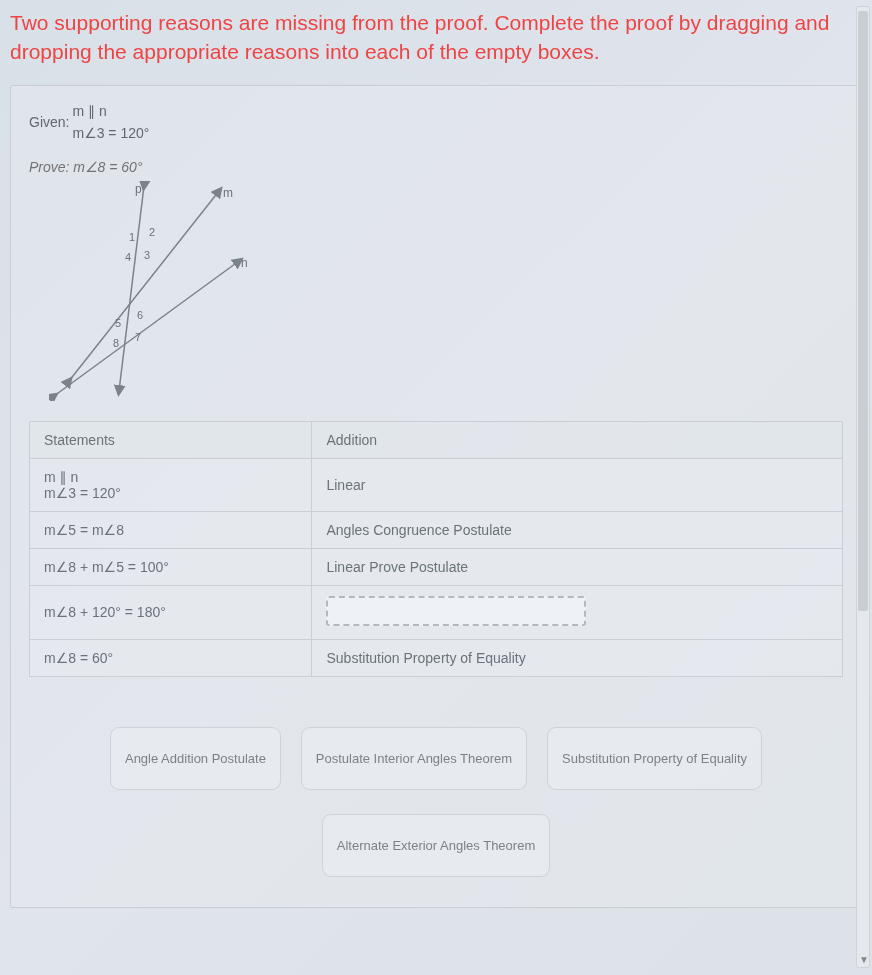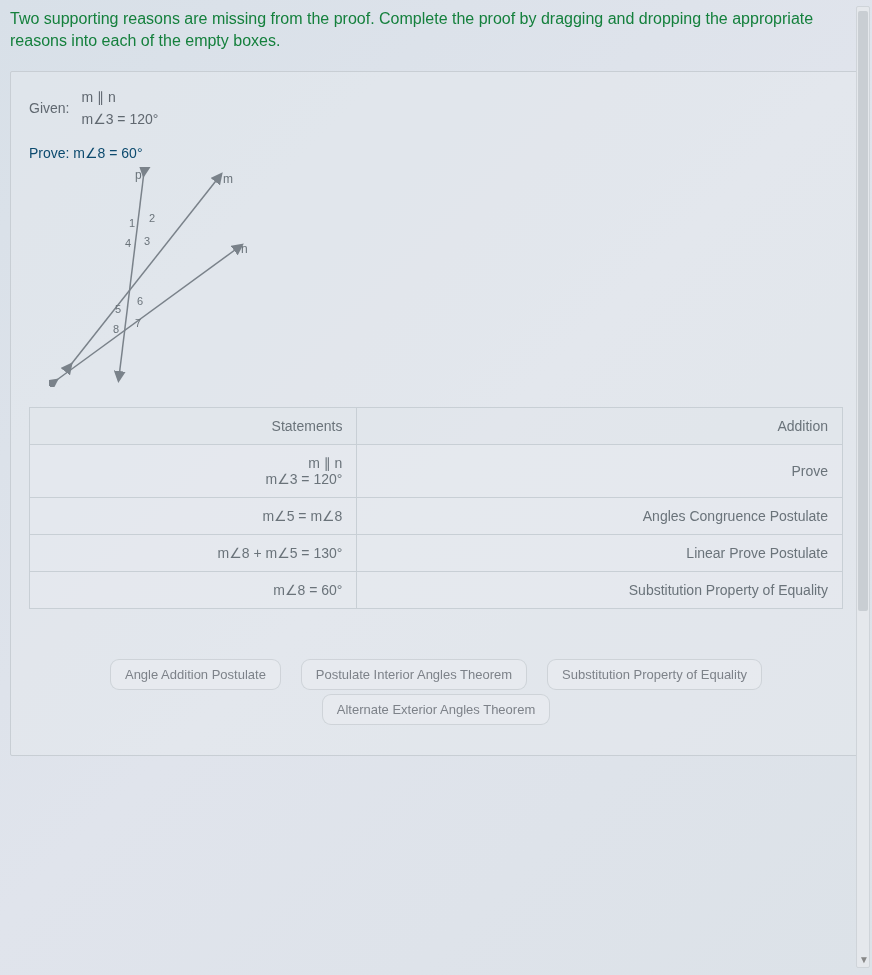--- a/index.html
+++ b/index.html
@@ -8,62 +8,62 @@
     height: 975px;
     font-family: Arial, sans-serif;
     background: linear-gradient(135deg, #d8e0e8 0%, #e0e4ec 50%, #dce2e8 100%);
     padding: 8px 10px;
     color: #5a6268;
     font-size: 14px;
     position: relative;
     overflow: hidden;
   }
   .instructions {
-    color: #15803d;
-    font-size: 16px;
+    color: #ef4444;
+    font-size: 21px;
     line-height: 1.4;
     margin-bottom: 18px;
   }
   .content-area {
     border: 1px solid #c8ced4;
     background: rgba(230,234,238,0.5);
     padding: 14px 18px 30px 18px;
     border-radius: 2px;
   }
-  .given-block { margin-bottom: 14px; display:flex; align-items:center; gap:12px; }
+  .given-block { margin-bottom: 14px; display:flex; align-items:center; gap:3px; }
   .given-label { color:#606870; }
   .given-math { color:#606870; line-height:1.6; }
-  .prove-block { margin-bottom: 2px; color:#0c4a6e; }
+  .prove-block { margin-bottom: 2px; color:#737373;font-style:italic; }
   .diagram { width: 220px; height: 220px; position: relative; margin: 6px 0 20px 20px; }
 
   .proof-table { width: 100%; border-collapse: collapse; }
   .proof-table th, .proof-table td {
-    text-align: right;
+    text-align: left;
     padding: 10px 14px;
     border: 1px solid #c8cfd5;
     vertical-align: middle;
     font-weight: normal;
     color: #6a737a;
     font-size: 14px;
     background: rgba(235,239,242,0.3);
   }
   .proof-table th { background: rgba(225,230,235,0.6); }
   .drop-target {
     display: inline-block;
     width: 260px;
     height: 30px;
     border: 2px dashed #b2b9bf;
     background: #eef1f5;
     border-radius: 3px;
   }
   .drag-row { text-align: center; margin-top: 50px; }
-  .drag-row2 { text-align: center; margin-top: 4px; }
+  .drag-row2 { text-align: center; margin-top: 24px; }
   .chip {
     display: inline-block;
-    padding: 7px 14px;
+    padding: 23px 14px;
     margin: 0 8px;
     color: #7d8289;
     font-size: 13px;
     background: rgba(235,238,242,0.5);
     border: 1px solid rgba(190,196,202,0.6);
     border-radius: 9px;
     cursor: grab;
   }
   .scrollbar {
     position: absolute;
@@ -142,29 +142,35 @@
     <tbody>
         <tr>
       <th>Statements</th>
       <th>Addition</th>
     </tr>
     <tr>
       <td>
         <div>m ∥ n</div>
         <div>m∠3 = 120°</div>
       </td>
-      <td>Prove</td>
+      <td>Linear</td>
     </tr>
     <tr>
       <td>m∠5 = m∠8</td>
       <td>Angles Congruence Postulate</td>
     </tr>
     <tr>
-      <td>m∠8 + m∠5 = 130°</td>
+      <td>m∠8 + m∠5 = 100°</td>
       <td>Linear Prove Postulate</td>
+    </tr>
+    <tr>
+      <td>m∠8 + 120° = 180°</td>
+      <td>
+        <span class="drop-target"></span>
+      </td>
     </tr>
     <tr>
       <td>m∠8 = 60°</td>
       <td>Substitution Property of Equality</td>
     </tr>
   </tbody>
     </table>
 
   <div class="drag-row">
     <span class="chip">Angle Addition Postulate</span>

